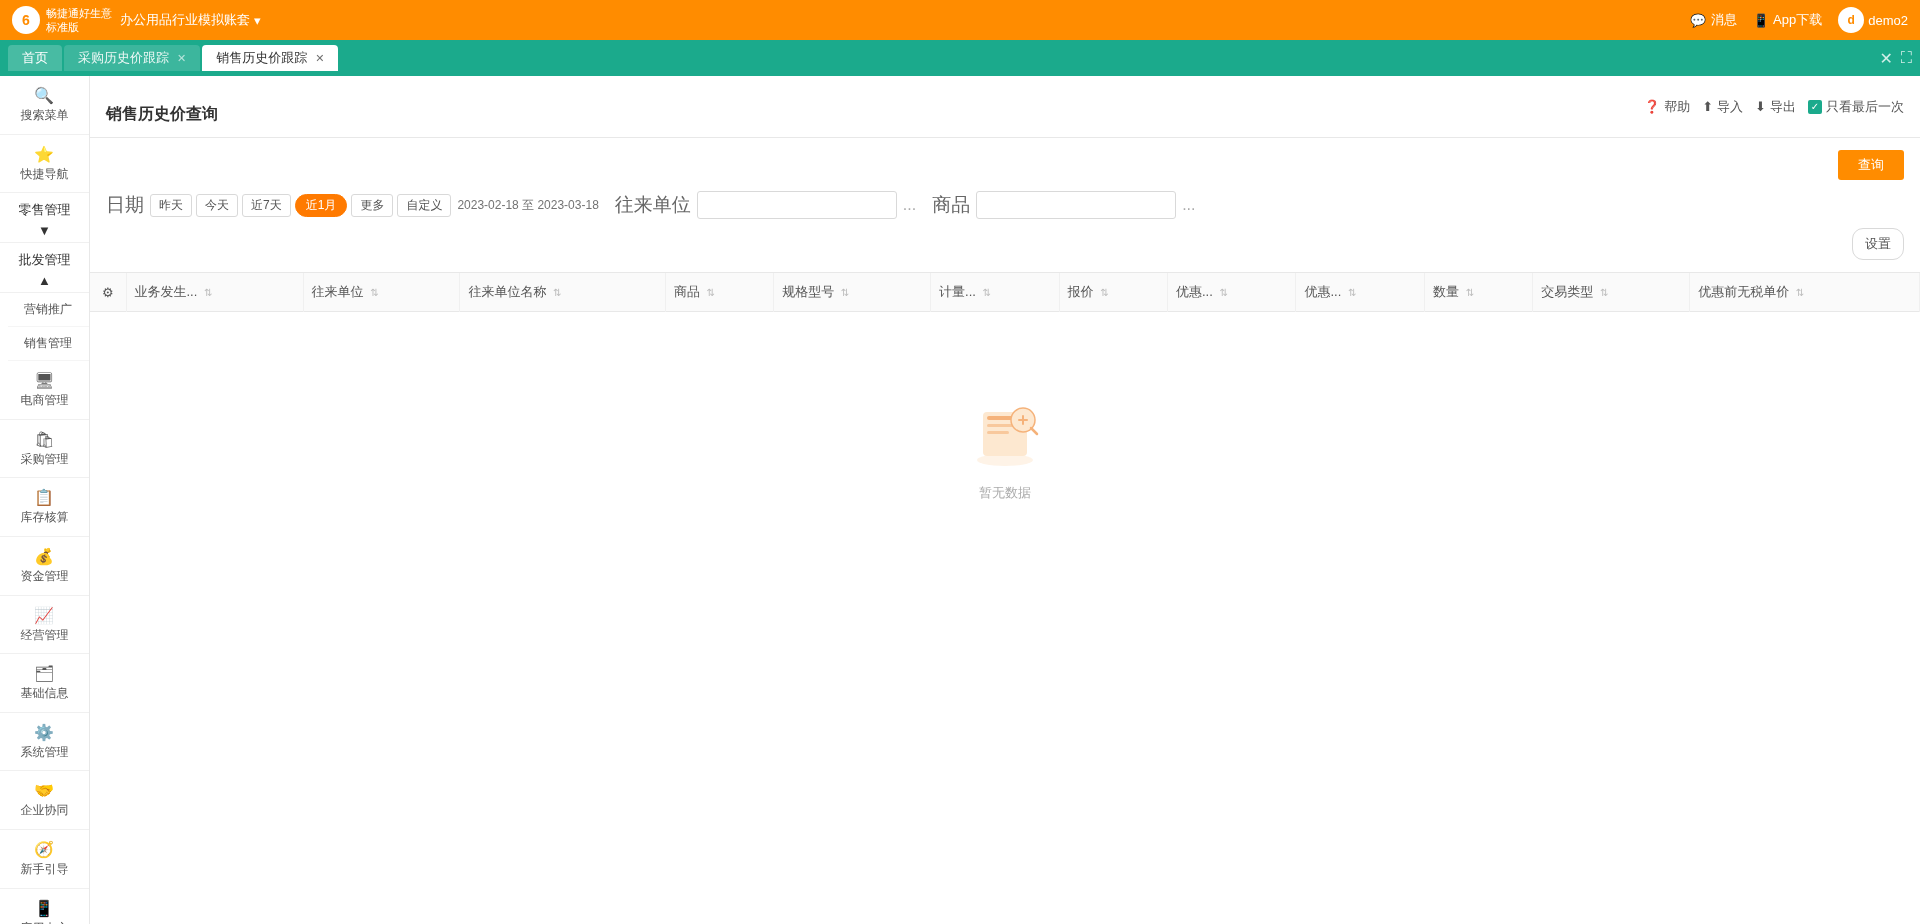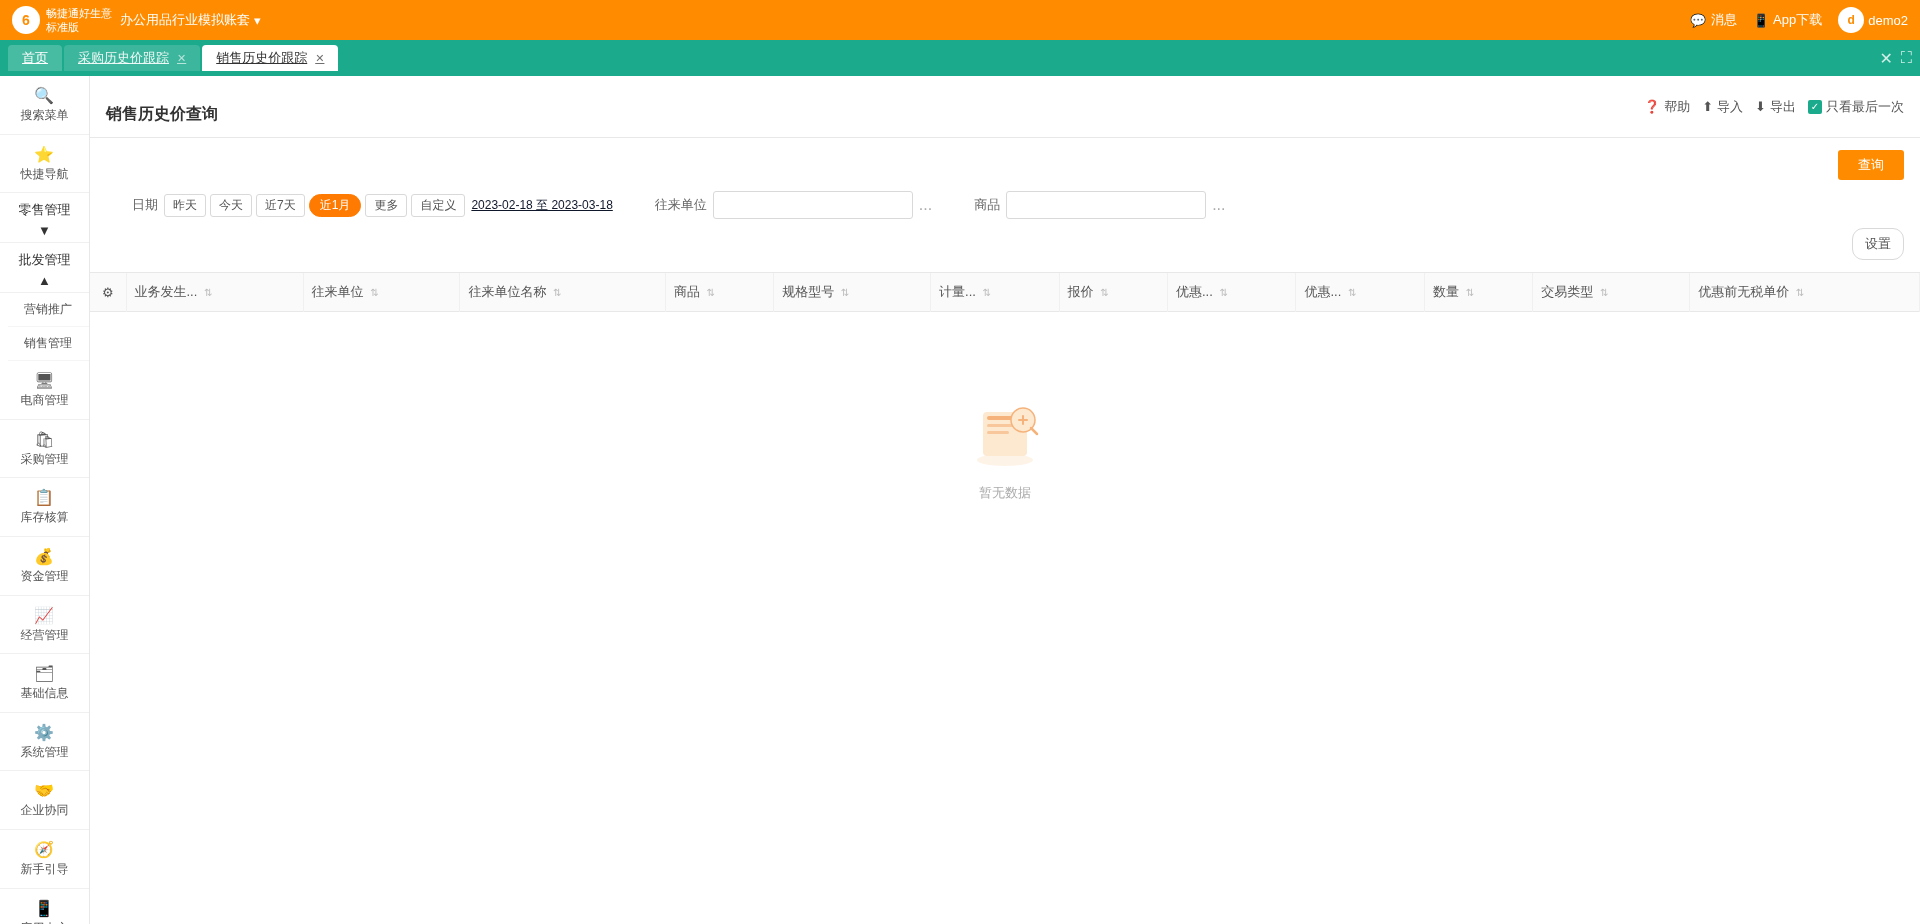--- a/index.html
+++ b/index.html
@@ -37,21 +37,20 @@
       height: 26px;
       padding: 0 14px;
       display: flex;
       align-items: center;
       gap: 6px;
       border-radius: 4px 4px 0 0;
       cursor: pointer;
       font-size: 13px;
       color: rgba(255,255,255,0.85);
       white-space: nowrap;
-      text-decoration: underline;
     }
     .tab.home { background: rgba(255,255,255,0.2); color: #fff; }
     .tab.active { background: #fff; color: #333; border-radius: 4px 4px 0 0; }
     .tab.inactive { background: rgba(255,255,255,0.15); color: rgba(255,255,255,0.9); }
     .tab-close { font-size: 11px; color: inherit; opacity: 0.7; margin-left: 2px; cursor: pointer; }
     .tab-bar-actions { margin-left: auto; display: flex; align-items: center; gap: 8px; color: #fff; }
     .tab-bar-action { cursor: pointer; font-size: 16px; color: rgba(255,255,255,0.8); }
 
     
     .main-layout { display: flex; height: calc(924px - 76px); }
@@ -123,33 +122,33 @@
     .filter-bar {
       background: #fff;
       padding: 12px 16px;
       border-bottom: 1px solid #e8e8e8;
       display: flex;
       align-items: center;
       gap: 16px;
       flex-wrap: wrap;
     }
     .filter-group { display: flex; align-items: center; gap: 6px; }
-    .filter-label { color: #666; font-size: 13px; white-space: nowrap; margin-left: 26px; }
+    .filter-label { color: #666; font-size: 19px; white-space: nowrap; }
     .date-buttons { display: flex; gap: 4px; align-items: center; }
     .date-btn {
       padding: 2px 8px;
       border: 1px solid #d9d9d9;
       border-radius: 3px;
       background: #fff;
       cursor: pointer;
       font-size: 12px;
       color: #555;
     }
     .date-btn.active { background: #ff7a00; color: #fff; border-color: #ff7a00; border-radius: 12px; padding: 2px 10px; }
-    .date-range { color: #0f172a; font-size: 12px; text-decoration: underline; }
+    .date-range { color: #737373; font-size: 12px; }
     .filter-input {
       width: 200px;
       height: 28px;
       border: 1px solid #d9d9d9;
       border-radius: 3px;
       padding: 0 8px;
       font-size: 13px;
       color: #333;
       outline: none;
     }

